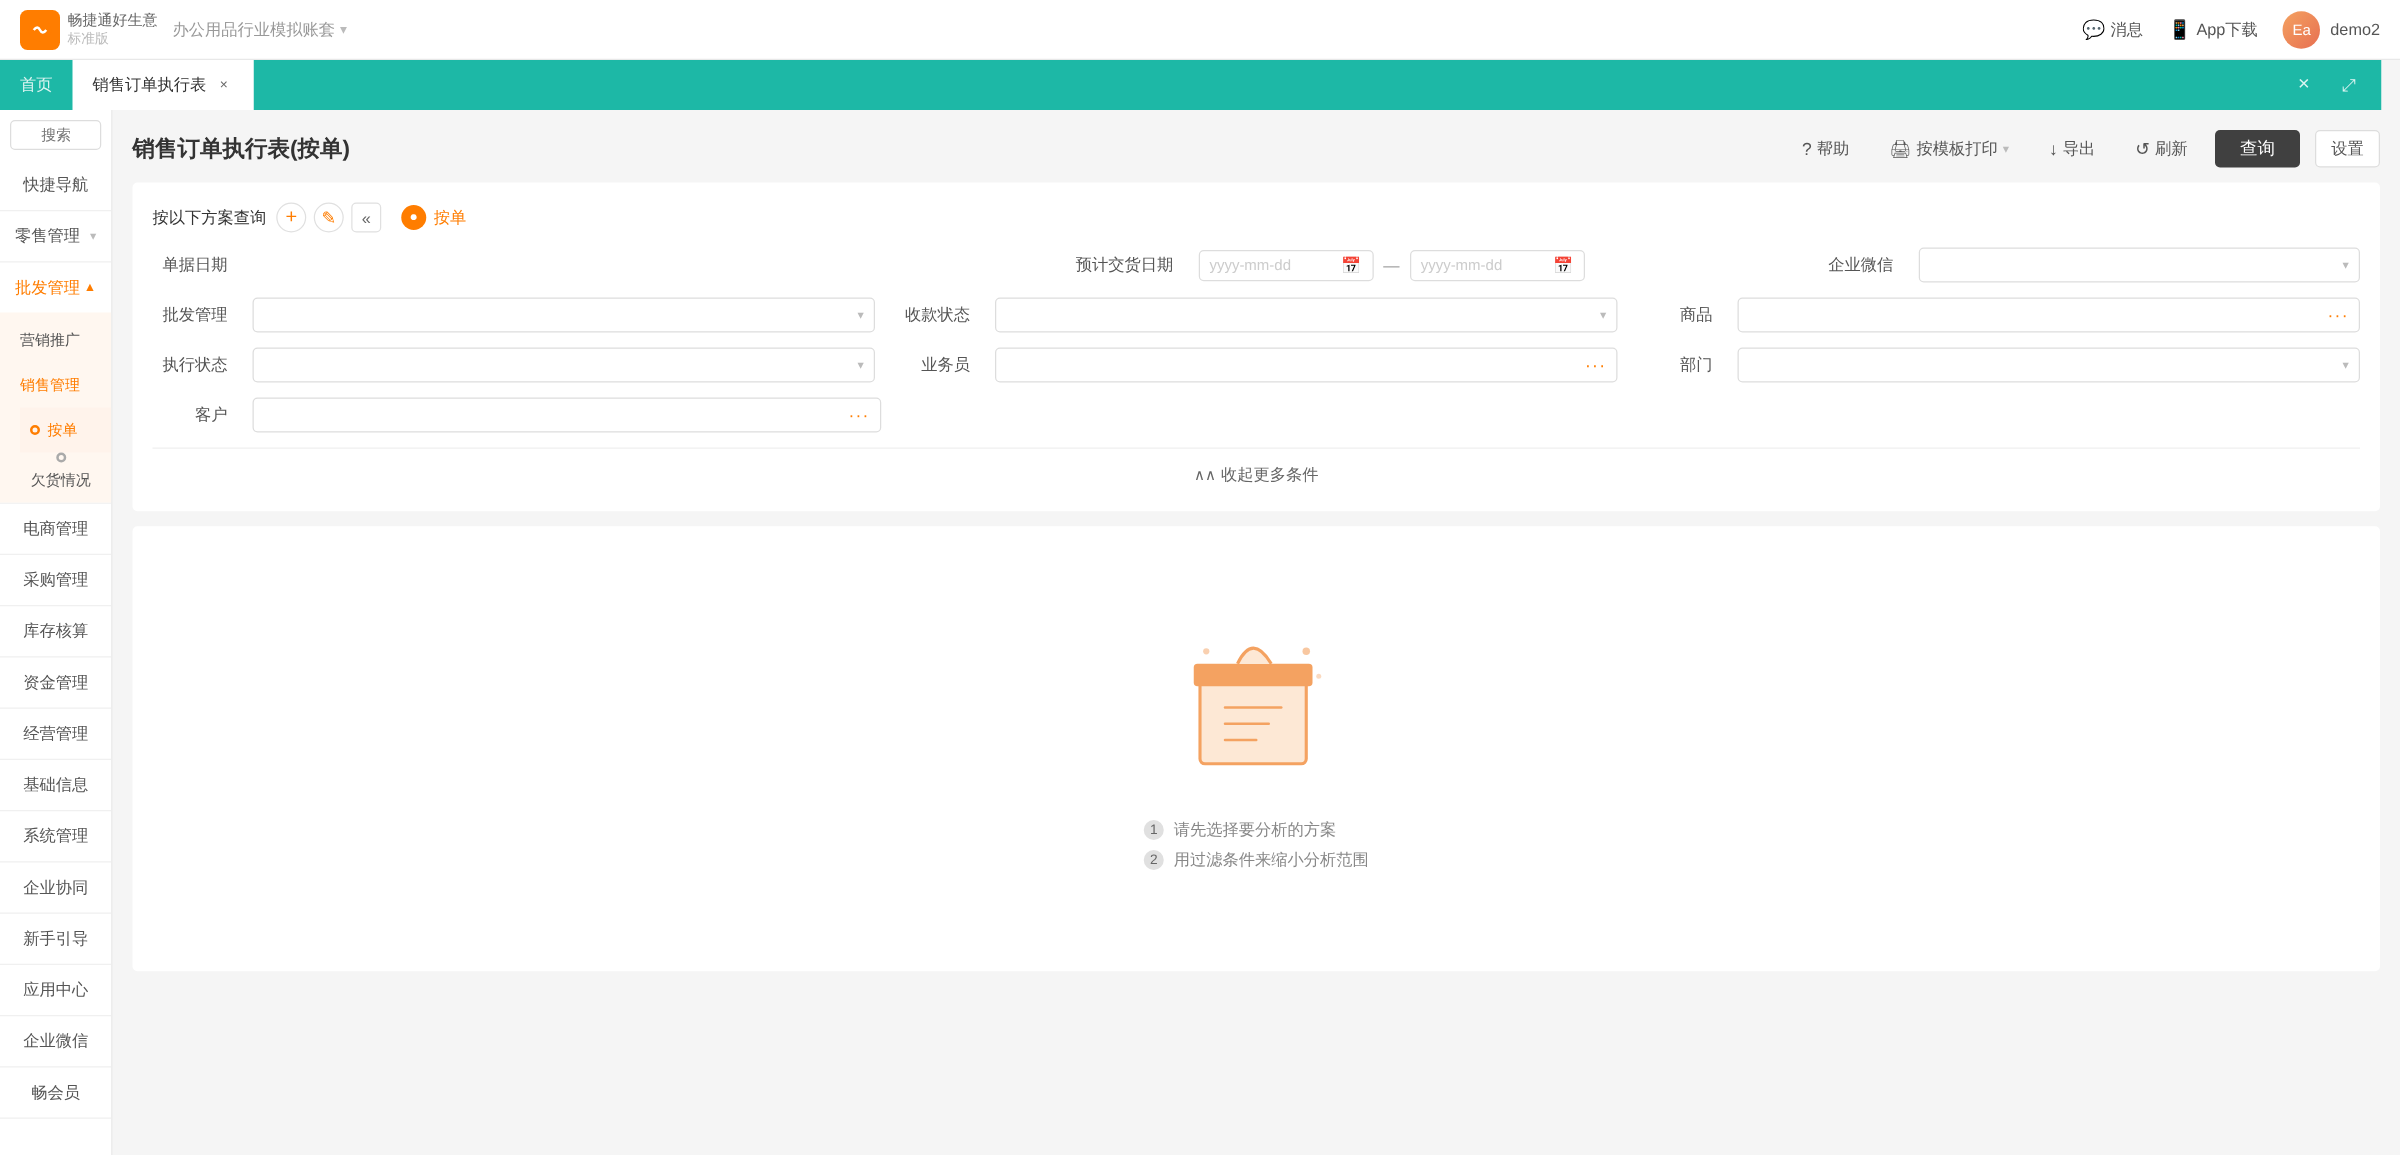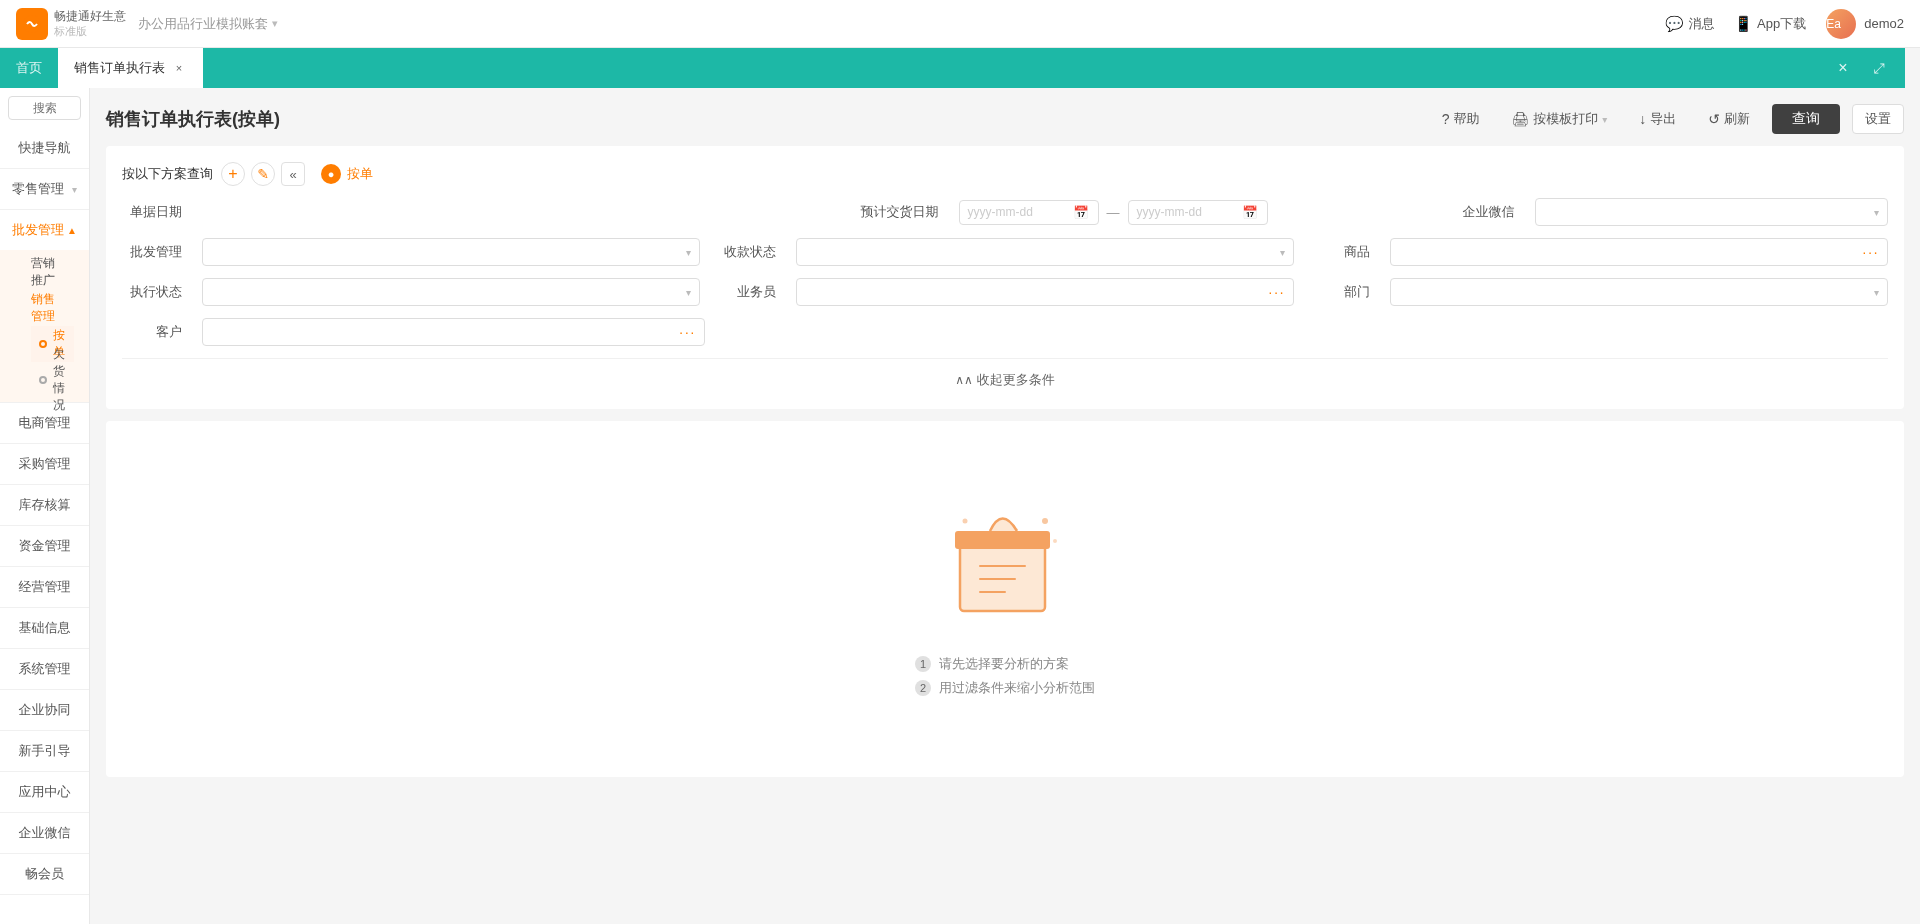--- a/index.html
+++ b/index.html
@@ -42,21 +42,21 @@
       gap: 20px;
     }
     .header-action {
       display: flex; align-items: center; gap: 4px;
       color: #555; font-size: 13px; cursor: pointer;
     }
     .user-avatar {
       width: 30px; height: 30px;
       border-radius: 50%;
       background: linear-gradient(135deg, #f4a261, #e76f51);
-      display: flex; align-items: center; 
+      display: flex; align-items: center; justify-content: center;
       color: white; font-size: 12px;
     }
 
     
     .tab-bar {
       height: 40px;
       background: #1db8a6;
       display: flex;
       align-items: center;
       padding: 0 0;
@@ -394,21 +394,21 @@
       background: #e0e0e0;
       display: flex; align-items: center; justify-content: center;
       font-size: 11px;
       color: #666;
       flex-shrink: 0;
     }
 
     
     .sidebar-expanded {
       background: #fff7f0;
-      padding: 4px 15px;
+      padding: 4px 0;
     }
 
     
     ::-webkit-scrollbar { width: 6px; height: 6px; }
     ::-webkit-scrollbar-thumb { background: #ddd; border-radius: 3px; }
     ::-webkit-scrollbar-track { background: transparent; }
   </style>
 </head>
 <body>
 
@@ -486,21 +486,21 @@
         <span>营销推广</span>
       </div>
       <div class="sidebar-sub-item" style="color:#ff7d00;font-weight:500;">
         <span>销售管理</span>
       </div>
       <div style="padding-left:16px;">
         <div class="sidebar-sub-item active" style="padding-left:8px;">
           <div class="dot-icon" style="color:#ff7d00;"></div>
           <span>按单</span>
         </div>
-        <div class="sidebar-sub-item" style="padding-left:8px;">
+        <div class="sidebar-sub-item" style="padding-left:8px;flex-direction:column;">
           <div class="dot-icon" style="color:#aaa;"></div>
           <span>欠货情况</span>
         </div>
       </div>
     </div>
   </div>
   <div class="sidebar-section">
     <div class="sidebar-item">电商管理</div>
   </div>
   <div class="sidebar-section">

